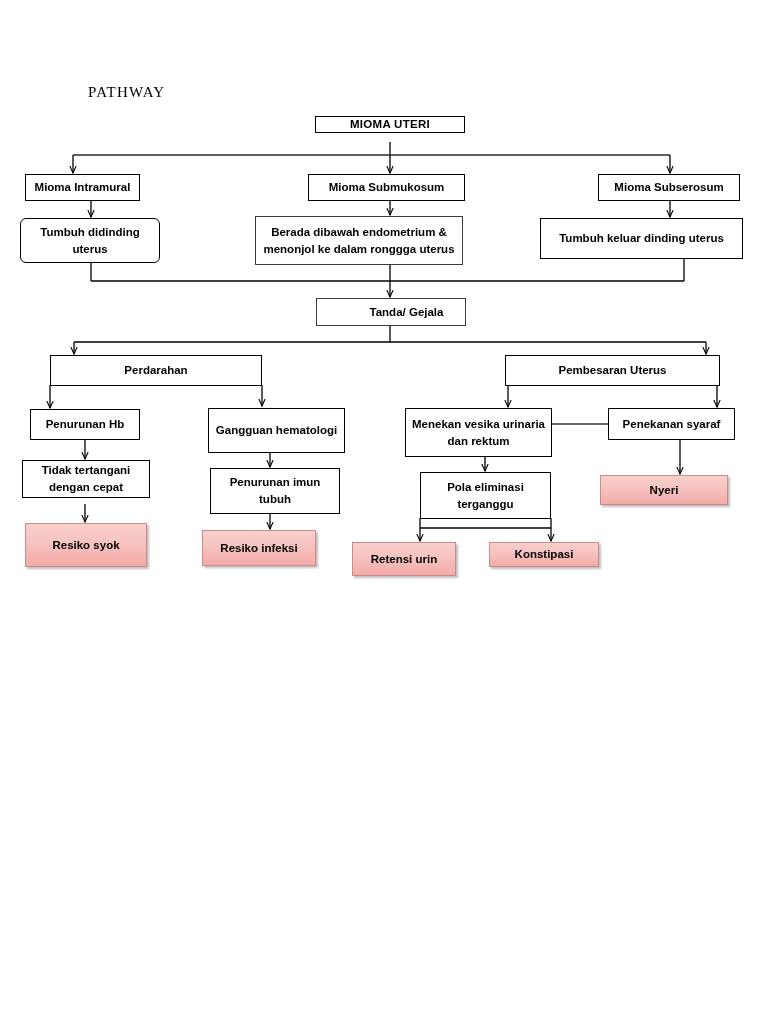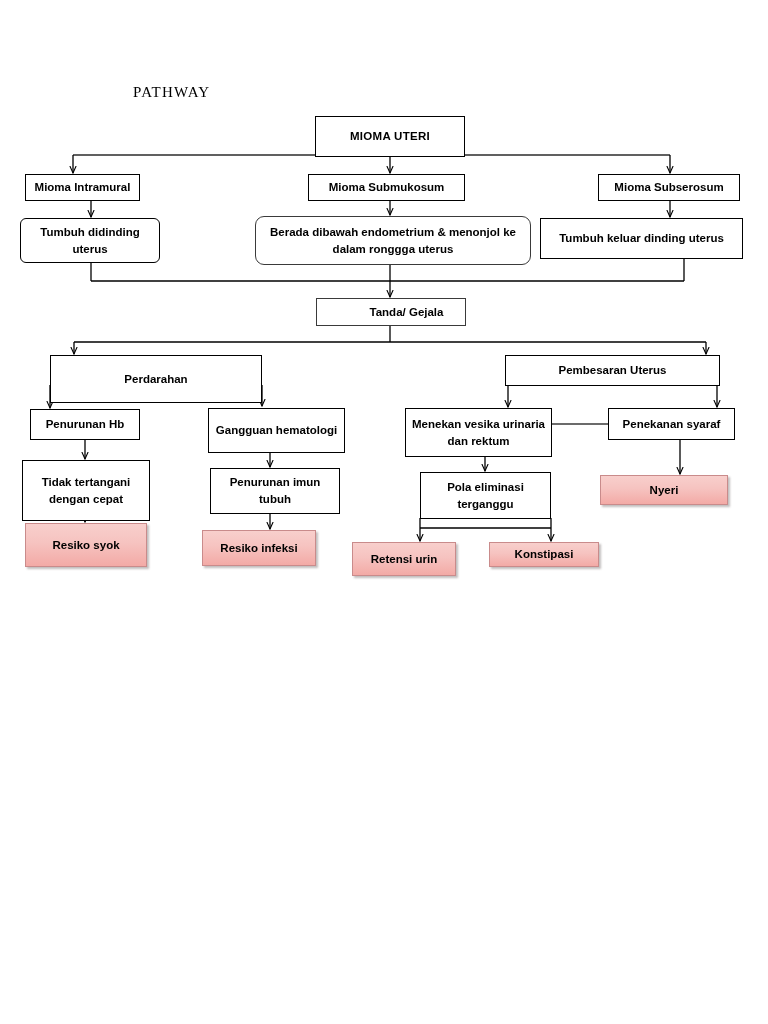--- a/index.html
+++ b/index.html
@@ -34,21 +34,20 @@
   .title {
     position: absolute;
     left: 88px;
     top: 84px;
     font-family: "Liberation Serif", serif;
     font-size: 15px;
     letter-spacing: 1.2px;
     color: #000000;
     z-index: 3;
     white-space: nowrap;
-    margin-left: 45px;
   }
   .node {
     position: absolute;
     box-sizing: border-box;
     border: 1.3px solid #000000;
     background: #ffffff;
     color: #000000;
     font-weight: bold;
     font-size: 11.5px;
     line-height: 1.45;
@@ -132,43 +131,43 @@
       <path d="M 420,528 L 420,541" marker-end="url(#arrow)"></path>
       <path d="M 551,528 L 551,541" marker-end="url(#arrow)"></path>
 
       <path d="M 680,440 L 680,474" marker-end="url(#arrow)"></path>
 
     </g>
   </svg>
 
   <div class="title">PATHWAY</div>
 
-  <div class="node serif-caps" style="left:315px; top:116px; width:150px; height:41px;">MIOMA UTERI</div>
+  <div class="node serif-caps" style="left:315px; top:116px; width:150px; height:17px;">MIOMA UTERI</div>
 
   <div class="node" style="left:25px; top:174px; width:115px; height:27px;">Mioma Intramural</div>
 
   <div class="node" style="left:308px; top:174px; width:157px; height:27px;">Mioma Submukosum</div>
 
   <div class="node" style="left:598px; top:174px; width:142px; height:27px;">Mioma Subserosum</div>
 
   <div class="node" style="left:20px; top:218px; width:140px; height:45px;border-radius:6px;">Tumbuh didinding uterus</div>
 
-  <div class="node gray" style="left:255px; top:216px; width:276px; height:49px;border-radius:9px;">Berada dibawah endometrium &amp; menonjol ke dalam ronggga uterus</div>
+  <div class="node gray" style="left:255px; top:216px; width:208px; height:49px;">Berada dibawah endometrium &amp; menonjol ke dalam ronggga uterus</div>
 
   <div class="node" style="left:540px; top:218px; width:203px; height:41px;">Tumbuh keluar dinding uterus</div>
 
   <div class="node gray" style="left:316px; top:298px; width:150px; height:28px;padding-left:35px;">Tanda/ Gejala</div>
 
-  <div class="node" style="left:50px; top:355px; width:212px; height:48px;">Perdarahan</div>
+  <div class="node" style="left:50px; top:355px; width:212px; height:31px;">Perdarahan</div>
 
   <div class="node" style="left:505px; top:355px; width:215px; height:31px;">Pembesaran Uterus</div>
 
   <div class="node" style="left:30px; top:409px; width:110px; height:31px;">Penurunan Hb</div>
 
-  <div class="node" style="left:22px; top:460px; width:128px; height:61px;">Tidak tertangani dengan cepat</div>
+  <div class="node" style="left:22px; top:460px; width:128px; height:38px;">Tidak tertangani dengan cepat</div>
 
   <div class="node pink" style="left:25px; top:523px; width:122px; height:44px;">Resiko syok</div>
 
   <div class="node" style="left:210px; top:468px; width:130px; height:46px;">Penurunan imun tubuh</div>
 
   <div class="node" style="left:208px; top:408px; width:137px; height:45px;">Gangguan hematologi</div>
 
   <div class="node" style="left:405px; top:408px; width:147px; height:49px;">Menekan vesika urinaria dan rektum</div>
 
   <div class="node pink" style="left:202px; top:530px; width:114px; height:36px;">Resiko infeksi</div>

